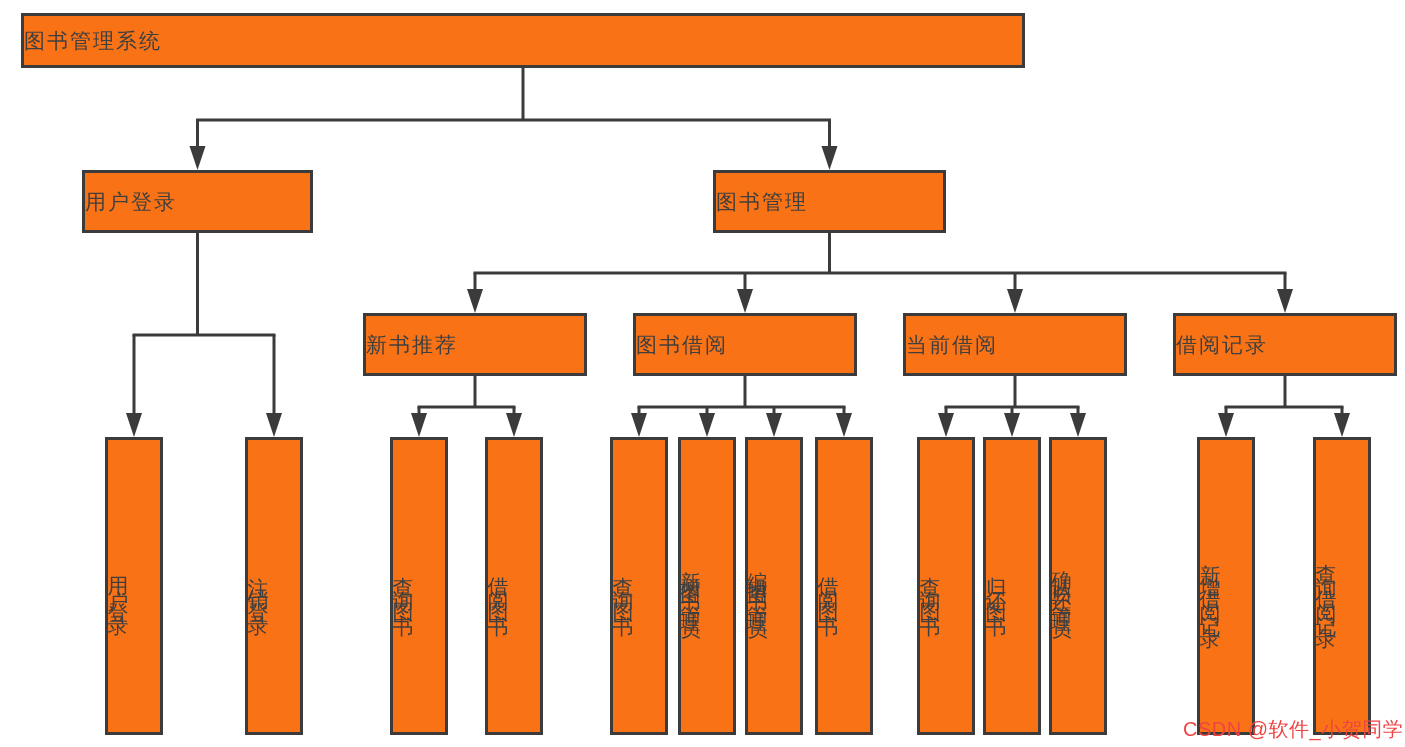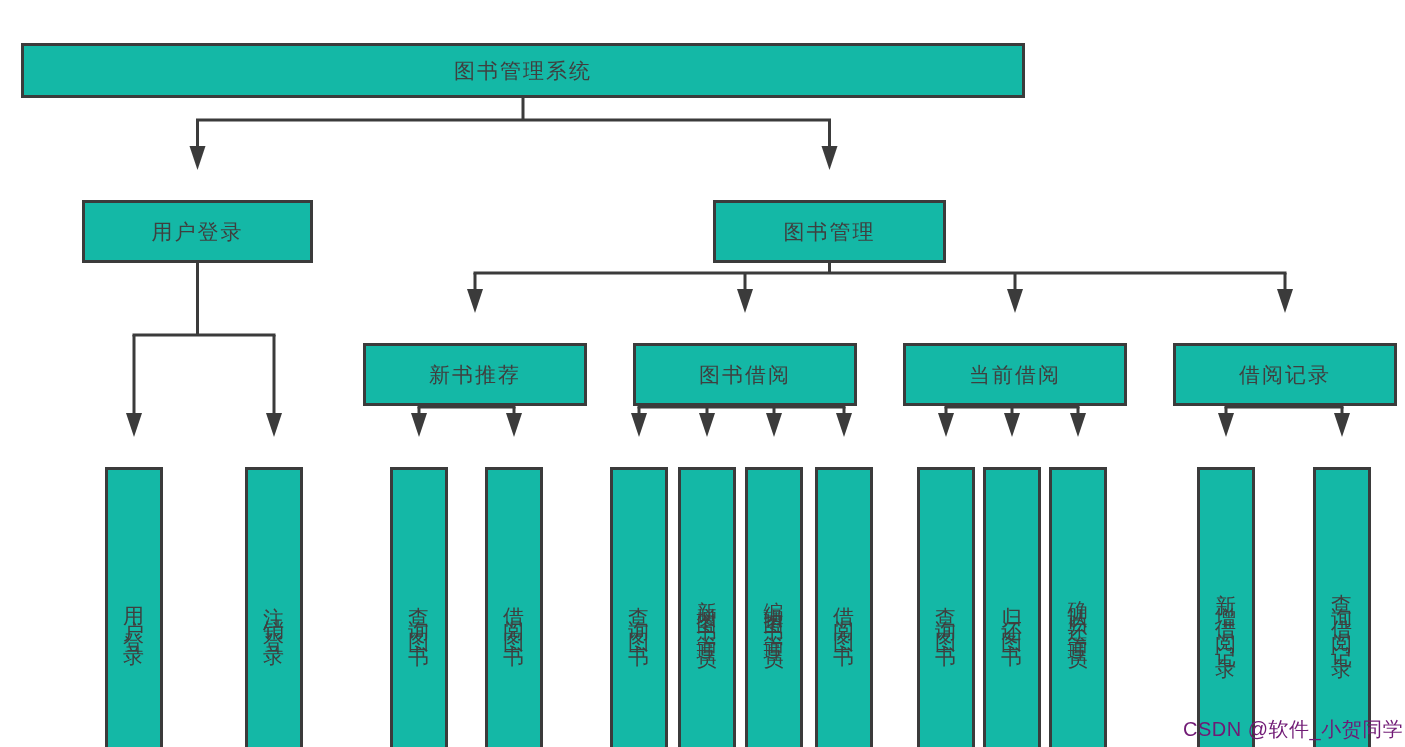--- a/index.html
+++ b/index.html
@@ -20,27 +20,25 @@
     overflow:hidden;
   }
   #connectors{
     position:absolute;
     left:0;top:0;
     width:1405px;height:747px;
     pointer-events:none;
   }
   .hbox,.vbox{
     position:absolute;
-    background:#14b8a6;
+    background:#f97316;
     border:3px solid var(--line);
     display:flex;
     align-items:center;
-    justify-content:center;
     color:var(--text);
-    margin-top:30px;
   }
   .hbox span{
     font-size:21px;
     letter-spacing:2px;
     white-space:nowrap;
   }
   .vbox{width:58px;height:298px;top:437px;}
   .vbox span{
     writing-mode:vertical-rl;
     text-orientation:mixed;
@@ -62,21 +60,21 @@
   #node-m3        {left:1173px;top:313px; width:224px;  height:63px;}
   #node-a0{left:105px;}  #node-a1{left:245px;}
   #node-b0{left:390px;}  #node-b1{left:485px;}
   #node-c0{left:610px;}  #node-c1{left:678px;} #node-c2{left:745px;} #node-c3{left:815px;}
   #node-d0{left:917px;}  #node-d1{left:983px;} #node-d2{left:1049px;}
   #node-e0{left:1197px;} #node-e1{left:1313px;}
   #watermark{
     position:absolute;
     left:1183px; top:716px;
     font-size:20px;
-    color:#701a75;
+    color:#ef4444;
     letter-spacing:0.5px;
     white-space:nowrap;
     z-index:5;
     text-align:center;
   }
 </style>
 </head>
 <body>
 
 <div id="stage">

